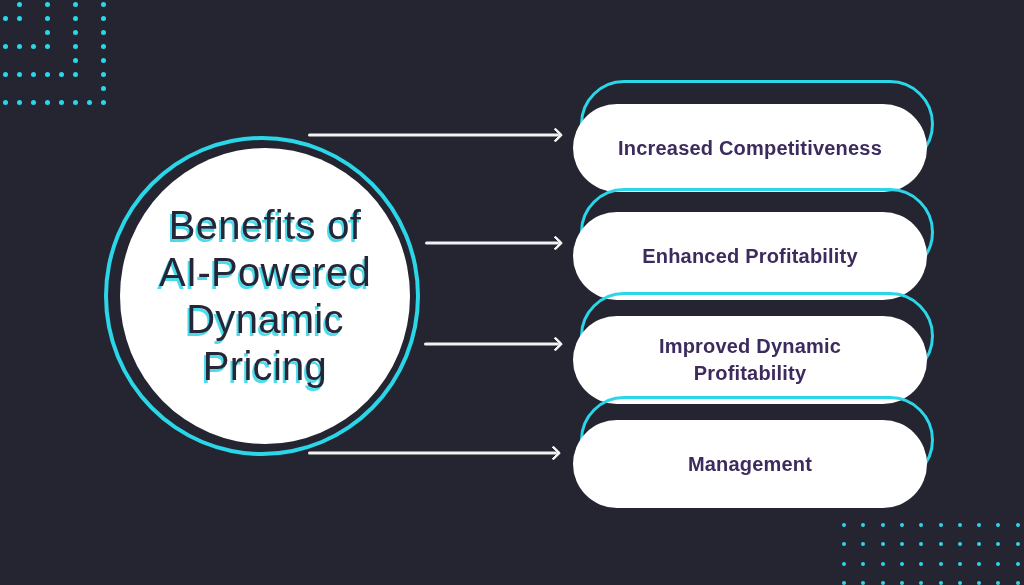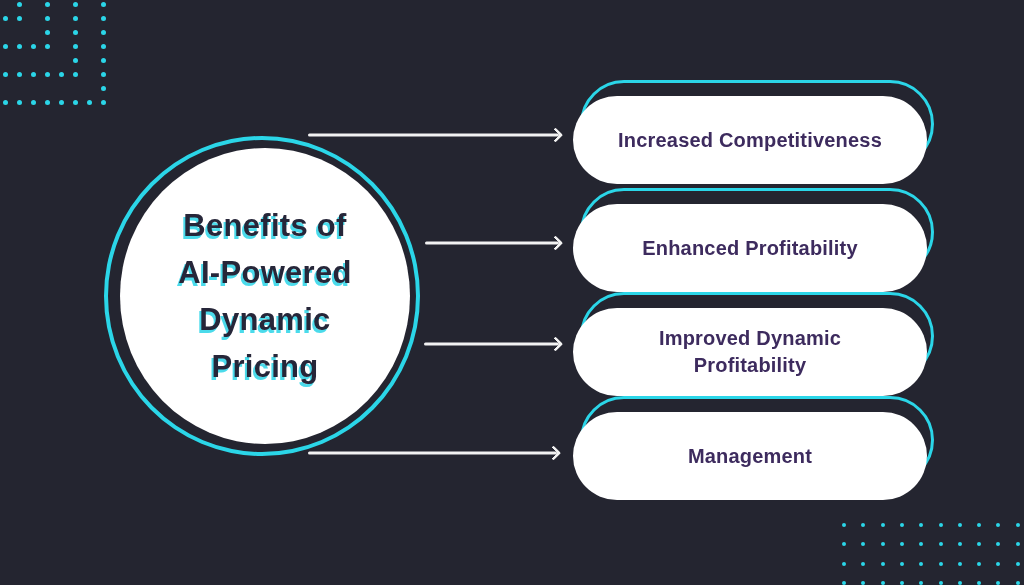--- a/index.html
+++ b/index.html
@@ -29,21 +29,21 @@
   }
   .white-circle {
     position:absolute; left:120px; top:148px;
     width:290px; height:296px;
     background:var(--card,#FFFFFF);
     border-radius:50%;
     display:flex; align-items:center; justify-content:center;
     text-align:center;
   }
   .circle-title {
-    font-size:31px; font-weight:700; line-height:47px;
+    font-size:40px; font-weight:400; line-height:47px;
     letter-spacing:0.3px;
     color:var(--title,#262639);
     text-shadow:-2px 3px 0 rgba(44,213,232,0.85);
   }
   .circle-title span { display:block; }
 
   
   .arrow { position:absolute; height:16px; }
   .arrow .shaft {
     position:absolute; left:0; right:3px; top:50%; height:3px;
@@ -68,21 +68,21 @@
   .pill-2 { top:196px; }
   .pill-3 { top:300px; }
   .pill-4 { top:404px; }
   .pill-outline {
     position:absolute; left:7px; top:-8px;
     width:100%; height:100%;
     border:3px solid var(--cyan,#2BD6E8);
     border-radius:46px;
   }
   .pill {
-    position:absolute; left:0; top:8px;
+    position:absolute; left:0; top:16px;
     width:100%; height:100%;
     background:var(--card,#FFFFFF);
     border-radius:46px;
     display:flex; flex-direction:column;
     align-items:center; justify-content:center;
     text-align:center;
   }
   .pill span {
     display:block;
     font-size:20px; font-weight:700; line-height:27px;

